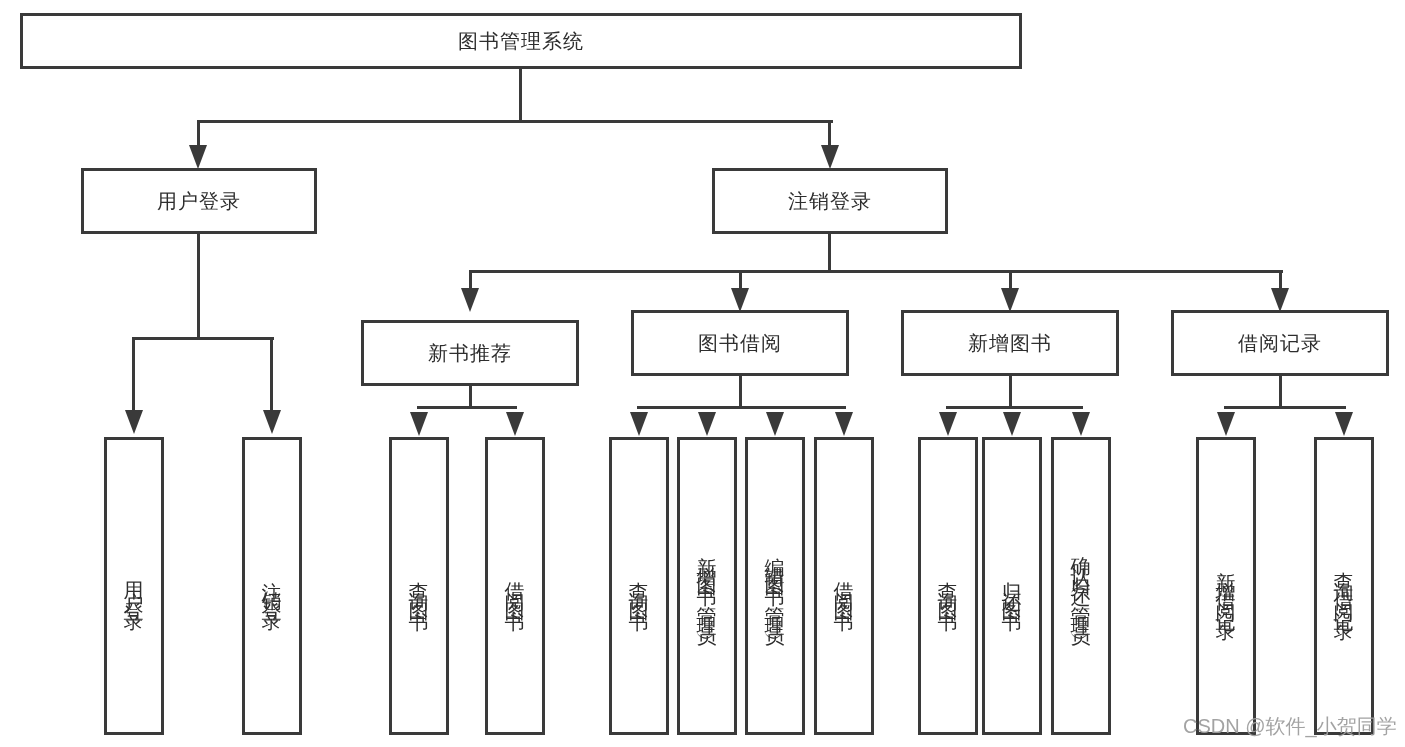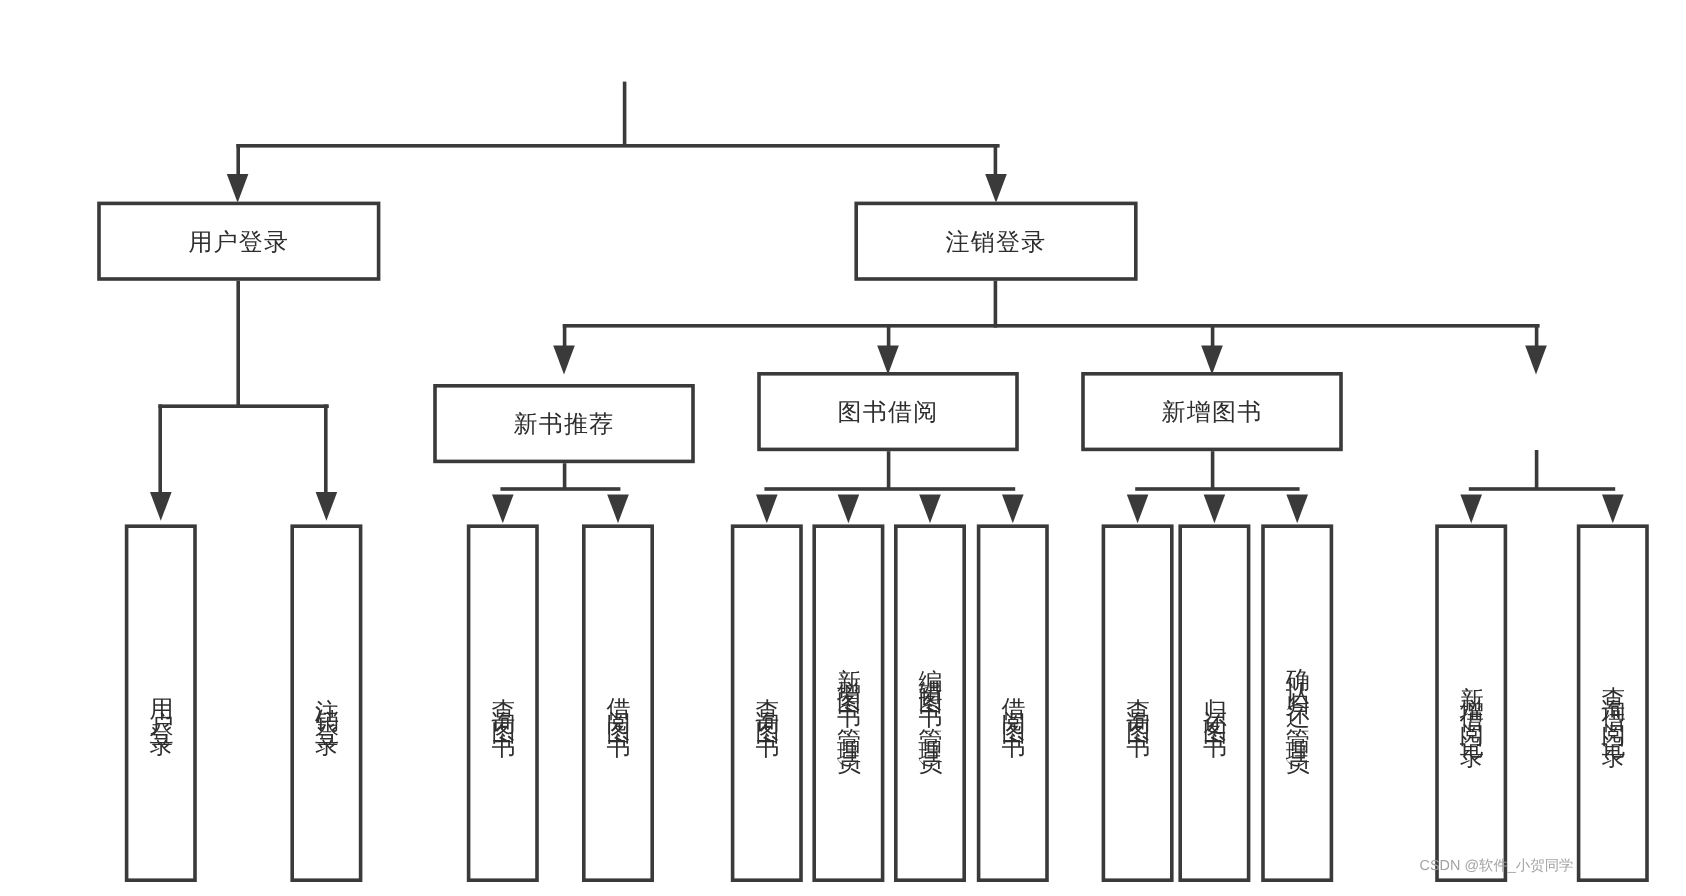--- a/index.html
+++ b/index.html
@@ -17,21 +17,21 @@
     letter-spacing:10px;line-height:1;font-size:20px;
   }
   .vline{position:absolute;width:3px;background:#3a3a3a;}
   .hline{position:absolute;height:3px;background:#3a3a3a;}
   .arrow{
     position:absolute;width:0;height:0;
     border-left:9px solid transparent;border-right:9px solid transparent;
     border-top:24px solid #3a3a3a;
   }
   .watermark{
-    position:absolute;left:1183px;top:713px;font-size:12px;
+    position:absolute;left:1183px;top:713px;font-size:20px;
     color:rgba(158,158,158,0.95);white-space:nowrap;z-index:5;letter-spacing:0;
   }
 </style>
 </head>
 <body>
 
 <div class="canvas">
 
   <div class="vline" style="left:519px;top:68px;height:54px"></div>
   <div class="hline" style="left:197px;top:120px;width:636px"></div>
@@ -74,27 +74,29 @@
   <div class="hline" style="left:946px;top:406px;width:137px"></div>
   <div class="arrow" style="left:939px;top:412px"></div>
   <div class="arrow" style="left:1003px;top:412px"></div>
   <div class="arrow" style="left:1072px;top:412px"></div>
 
   <div class="vline" style="left:1279px;top:375px;height:33px"></div>
   <div class="hline" style="left:1224px;top:406px;width:122px"></div>
   <div class="arrow" style="left:1217px;top:412px"></div>
   <div class="arrow" style="left:1335px;top:412px"></div>
 
+  <div class="box" style="left:20px;top:13px;width:1002px;height:56px">图书管理系统</div>
 
   <div class="box" style="left:81px;top:168px;width:236px;height:66px">用户登录</div>
   <div class="box" style="left:712px;top:168px;width:236px;height:66px">注销登录</div>
 
   <div class="box" style="left:361px;top:320px;width:218px;height:66px">新书推荐</div>
   <div class="box" style="left:631px;top:310px;width:218px;height:66px">图书借阅</div>
   <div class="box" style="left:901px;top:310px;width:218px;height:66px">新增图书</div>
+  <div class="box" style="left:1171px;top:310px;width:218px;height:66px">借阅记录</div>
 
   <div class="box vbox" style="left:104px;top:437px;width:60px;height:298px">用户登录</div>
   <div class="box vbox" style="left:242px;top:437px;width:60px;height:298px">注销登录</div>
 
   <div class="box vbox" style="left:389px;top:437px;width:60px;height:298px">查询图书</div>
   <div class="box vbox" style="left:485px;top:437px;width:60px;height:298px">借阅图书</div>
 
   <div class="box vbox" style="left:609px;top:437px;width:60px;height:298px">查询图书</div>
   <div class="box vbox" style="left:677px;top:437px;width:60px;height:298px">新增图书（管理员）</div>
   <div class="box vbox" style="left:745px;top:437px;width:60px;height:298px">编辑图书（管理员）</div>

